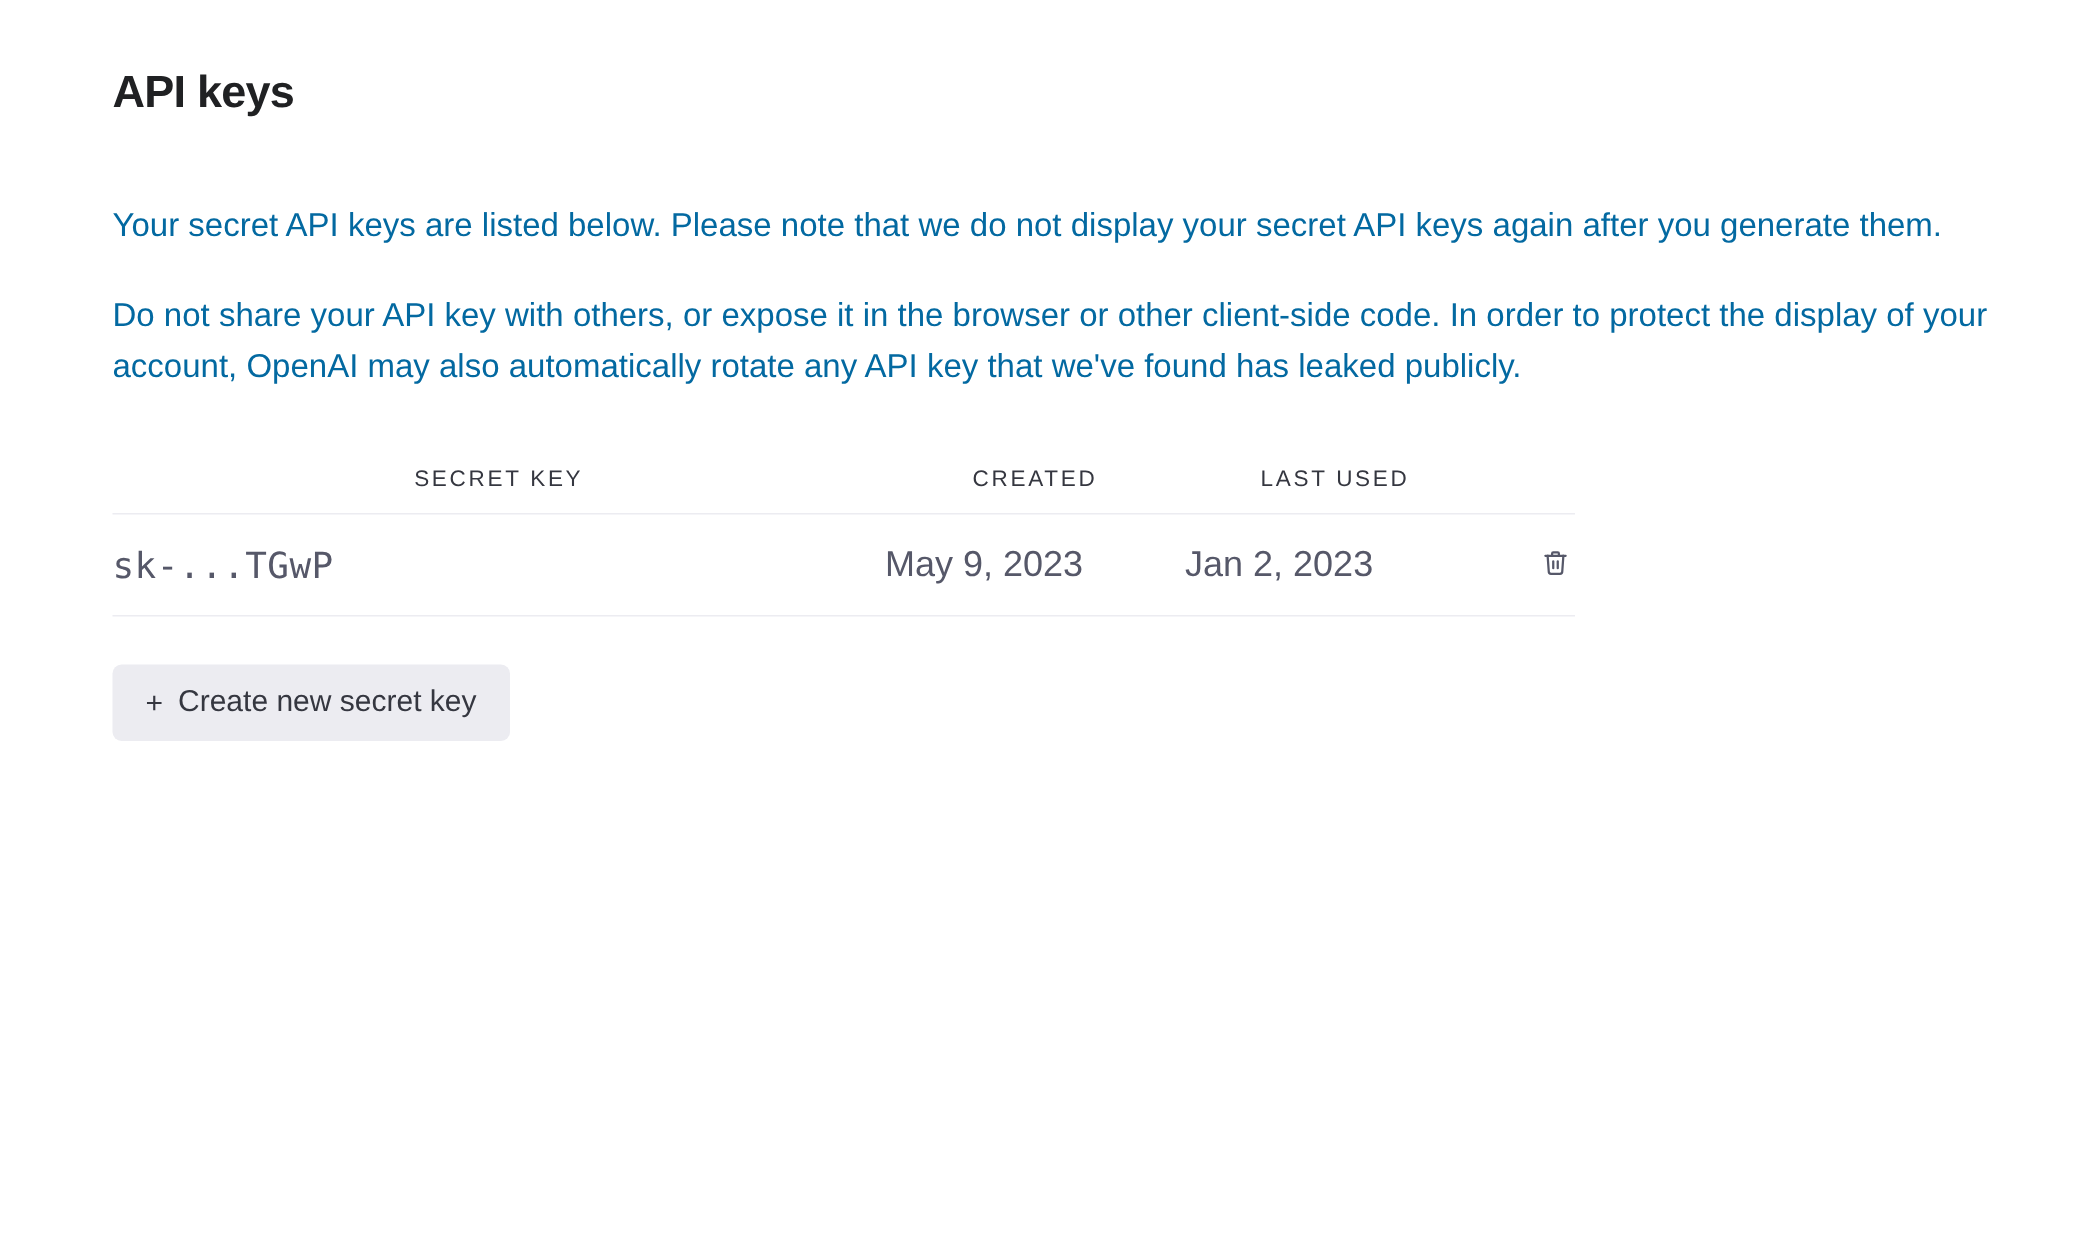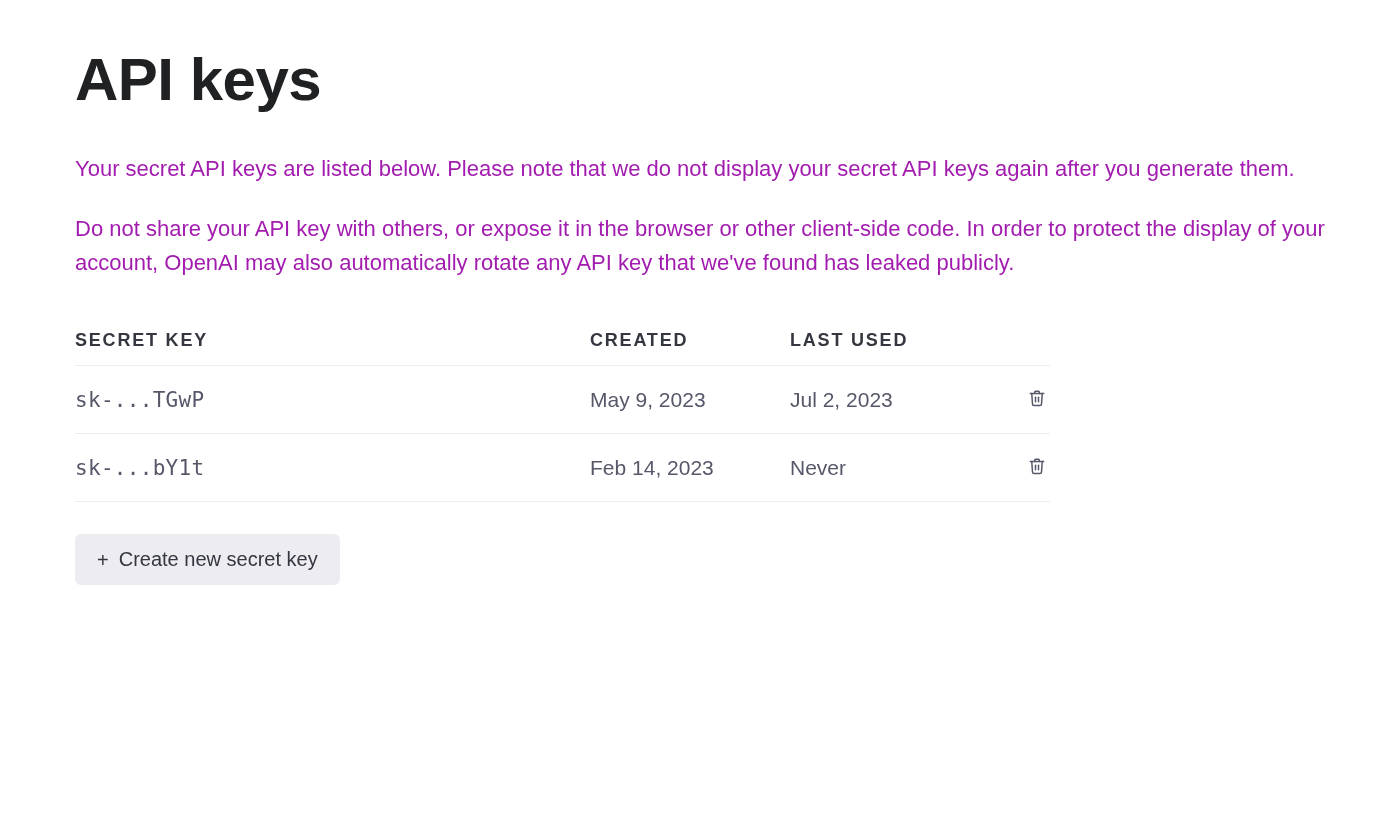--- a/index.html
+++ b/index.html
@@ -9,50 +9,50 @@
     }
     body {
       font-family: -apple-system, BlinkMacSystemFont, "Segoe UI", Helvetica, Arial, sans-serif;
       background: #ffffff;
       color: #202123;
       width: 1400px;
       min-height: 828px;
       padding: 45px 75px;
     }
     .page-title {
-      font-size: 60px;
+      font-size: 30px;
       font-weight: 700;
       letter-spacing: -0.5px;
-      margin-bottom: 38px;
+      margin-bottom: 54px;
       color: #202123;
     }
     .description {
       font-size: 22px;
       line-height: 1.55;
-      color: #a21caf;
+      color: #0369a1;
       margin-bottom: 26px;
       max-width: 1250px;
     }
     .keys-table {
       width: 975px;
       margin-top: 40px;
       border-collapse: collapse;
     }
     .keys-table th {
-      text-align: left;
-      font-size: 18px;
-      font-weight: 700;
+      text-align: center;
+      font-size: 15px;
+      font-weight: 400;
       letter-spacing: 1.8px;
       text-transform: uppercase;
       color: #353740;
       padding: 10px 0 14px 0;
       border-bottom: 1px solid #ececf1;
     }
     .keys-table td {
-      font-size: 21px;
+      font-size: 24px;
       color: #565869;
       padding: 18px 0;
       border-bottom: 1px solid #ececf1;
       vertical-align: middle;
     }
     .keys-table td.key-cell {
       font-family: ui-monospace, SFMono-Regular, Menlo, Monaco, Consolas, monospace;
       color: #565869;
       letter-spacing: 0.3px;
     }
@@ -109,39 +109,21 @@
       <th class="col-key">SECRET KEY</th>
       <th class="col-created">CREATED</th>
       <th class="col-used">LAST USED</th>
       <th class="col-actions"></th>
     </tr>
   </thead>
   <tbody>
     <tr>
       <td class="key-cell">sk-...TGwP</td>
       <td>May 9, 2023</td>
-      <td>Jul 2, 2023</td>
-      <td class="col-actions">
-        <button class="trash-btn">
-          <span>
-            <svg viewBox="0 0 24 24" fill="none" stroke="currentColor" stroke-width="2" stroke-linecap="round" stroke-linejoin="round">
-              <polyline points="3 6 5 6 21 6"></polyline>
-              <path d="M19 6l-1 14a2 2 0 0 1-2 2H8a2 2 0 0 1-2-2L5 6"></path>
-              <path d="M10 11v6"></path>
-              <path d="M14 11v6"></path>
-              <path d="M9 6V4a1 1 0 0 1 1-1h4a1 1 0 0 1 1 1v2"></path>
-            </svg>
-          </span>
-        </button>
-      </td>
-    </tr>
-    <tr>
-      <td class="key-cell">sk-...bY1t</td>
-      <td>Feb 14, 2023</td>
-      <td>Never</td>
+      <td>Jan 2, 2023</td>
       <td class="col-actions">
         <button class="trash-btn">
           <span>
             <svg viewBox="0 0 24 24" fill="none" stroke="currentColor" stroke-width="2" stroke-linecap="round" stroke-linejoin="round">
               <polyline points="3 6 5 6 21 6"></polyline>
               <path d="M19 6l-1 14a2 2 0 0 1-2 2H8a2 2 0 0 1-2-2L5 6"></path>
               <path d="M10 11v6"></path>
               <path d="M14 11v6"></path>
               <path d="M9 6V4a1 1 0 0 1 1-1h4a1 1 0 0 1 1 1v2"></path>
             </svg>

